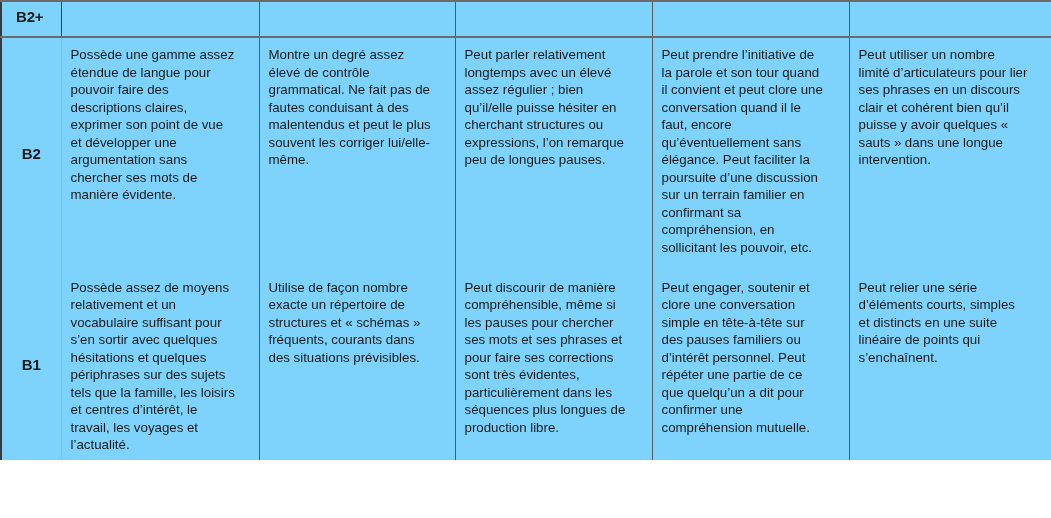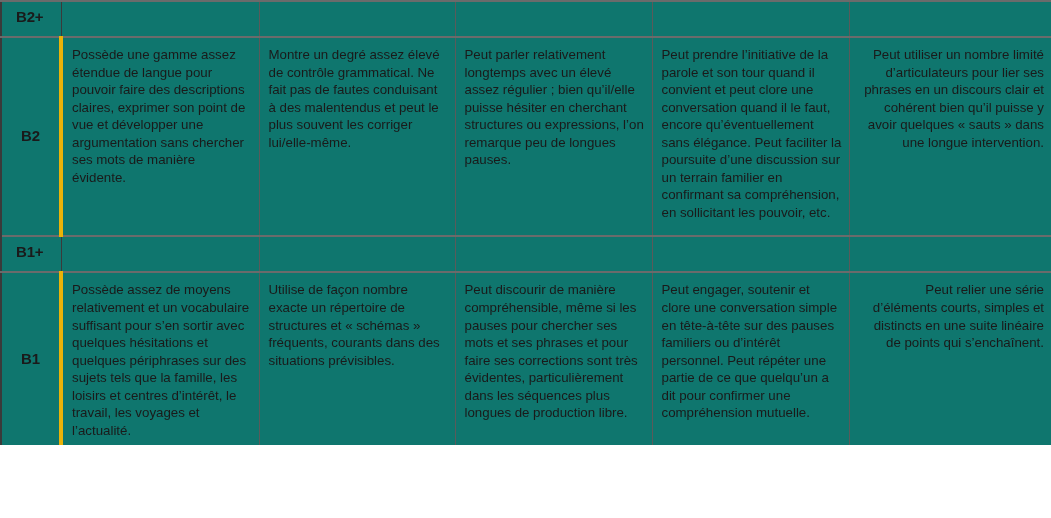--- a/index.html
+++ b/index.html
@@ -17,21 +17,21 @@
 
   .cefr-table {
     width: 1051px;
     border-collapse: collapse;
     table-layout: fixed;
   }
 
   .cefr-table td {
     vertical-align: top;
     padding: 0;
-    background: #0f766e;
+    background: #7dd3fc;
   }
 
   
   .col-level   { width: 60px; }
   .col-c1      { width: 198px; }
   .col-c2      { width: 196px; }
   .col-c3      { width: 197px; }
   .col-c4      { width: 197px; }
   .col-c5      { width: 203px; }
 
@@ -62,40 +62,39 @@
     line-height: 1.1;
   }
 
   
   .desc-row td {
     border-left: 1px solid #5a5a5a;
     border-right: 0;
   }
   .desc-row td.cell-level {
     border-left: 2px solid #3a3a3a;
-    border-right: 4px solid #eab308;
+    border-right: 1px solid #eab308;
     text-align: center;
     vertical-align: middle;
   }
   .desc-row td.cell-last {
     border-right: 2px solid #3a3a3a;
-    text-align: right;
   }
 
   .level-label {
     font-weight: bold;
     font-size: 15px;
     letter-spacing: -0.2px;
     line-height: 1.1;
   }
 
   .descriptor {
     font-size: 13.3px;
     line-height: 1.32;
-    padding: 8px 7px 10px 9px;
+    padding: 8px 23px 10px 9px;
     hyphens: manual;
     word-spacing: -0.1px;
   }
 
   .row-b2 .descriptor { padding-bottom: 14px; }
   .row-b1 .descriptor { padding-bottom: 6px; }
 </style>
 </head>
 <body>
 
@@ -145,40 +144,20 @@
         <div class="descriptor">Peut parler relativement longtemps avec un élevé assez régulier ; bien qu’il/elle puisse hésiter en cherchant structures ou expressions, l’on remarque peu de longues pauses.</div>
       </td>
       <td>
         <div class="descriptor">Peut prendre l’initiative de la parole et son tour quand il convient et peut clore une conversation quand il le faut, encore qu’éventuellement sans élégance. Peut faciliter la poursuite d’une discussion sur un terrain familier en confirmant sa compréhension, en sollicitant les pouvoir, etc.</div>
       </td>
       <td class="cell-last">
         <div class="descriptor">Peut utiliser un nombre limité d’articulateurs pour lier ses phrases en un discours clair et cohérent bien qu’il puisse y avoir quelques « sauts » dans une longue intervention.</div>
       </td>
     </tr>
 
-    <tr class="plus-row">
-      <td class="cell-level">
-        <div class="plus-label">B1+</div>
-      </td>
-      <td class="cell-body">
-        <div class="descriptor"></div>
-      </td>
-      <td class="cell-body">
-        <div class="descriptor"></div>
-      </td>
-      <td class="cell-body">
-        <div class="descriptor"></div>
-      </td>
-      <td class="cell-body">
-        <div class="descriptor"></div>
-      </td>
-      <td class="cell-body cell-last">
-        <div class="descriptor"></div>
-      </td>
-    </tr>
 
     <tr class="desc-row row-b1">
       <td class="cell-level">
         <div class="level-label">B1</div>
       </td>
       <td>
         <div class="descriptor">Possède assez de moyens relativement et un vocabulaire suffisant pour s’en sortir avec quelques hésitations et quelques périphrases sur des sujets tels que la famille, les loisirs et centres d’intérêt, le travail, les voyages et l’actualité.</div>
       </td>
       <td>
         <div class="descriptor">Utilise de façon nombre exacte un répertoire de structures et « schémas » fréquents, courants dans des situations prévisibles.</div>

